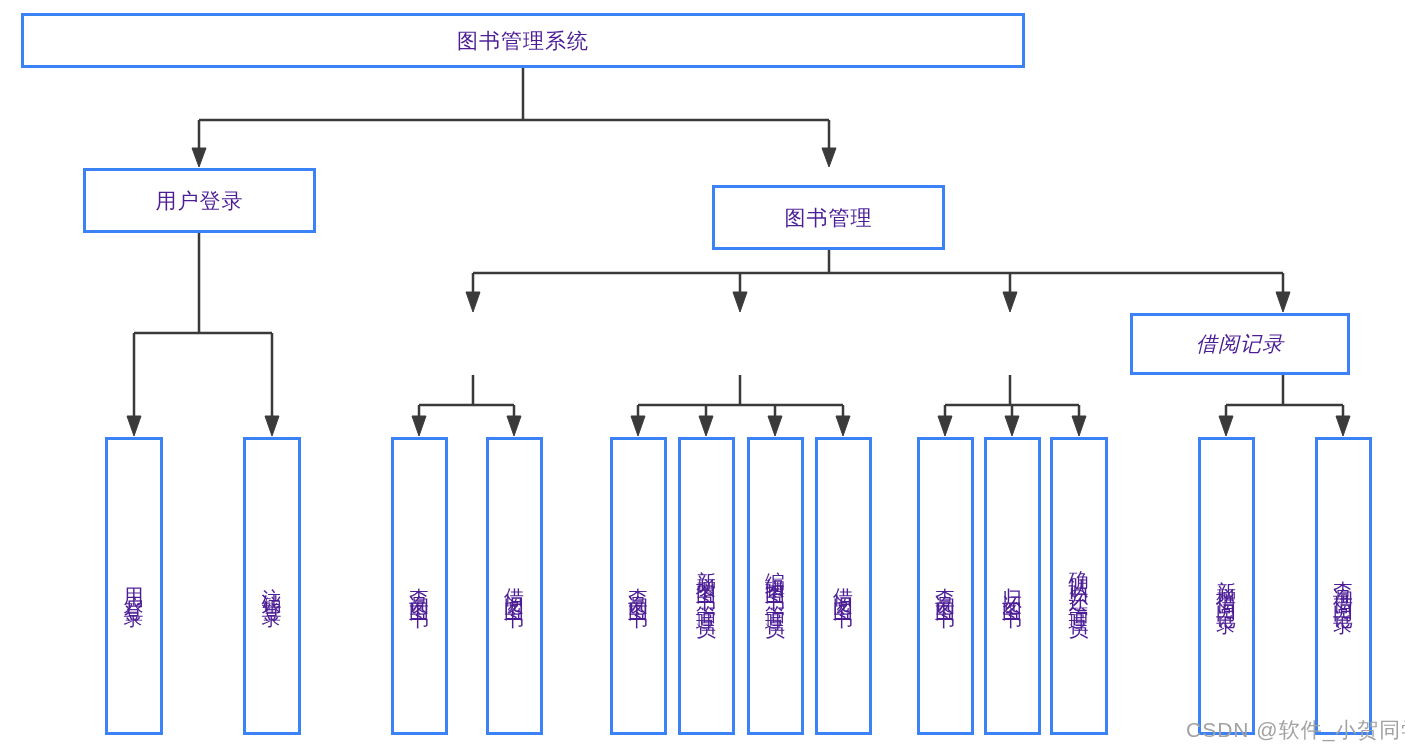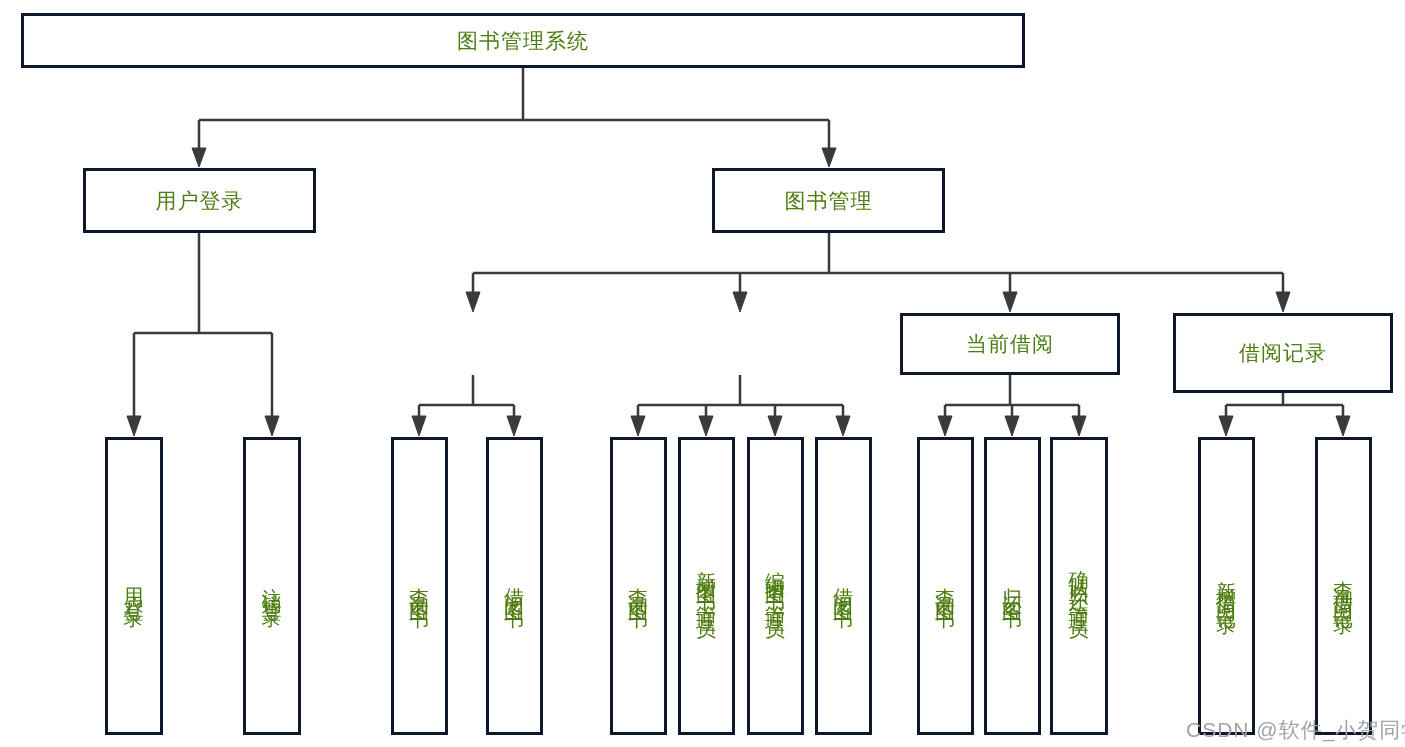--- a/index.html
+++ b/index.html
@@ -1,22 +1,22 @@
 <!DOCTYPE html>
 <html><head>
 <meta charset="utf-8">
 <style>
   html,body{margin:0;padding:0;background:#ffffff;}
   body{font-family:"Liberation Sans","DejaVu Sans",sans-serif;}
   .canvas{position:relative;width:1405px;height:747px;background:#ffffff;overflow:hidden;}
   .connectors{position:absolute;left:0;top:0;width:1405px;height:747px;}
   .connectors path{stroke:#3a3a3a;stroke-width:2.5;fill:none;}
   .connectors polygon{fill:#3a3a3a;stroke:#3a3a3a;}
-  .box{position:absolute;box-sizing:border-box;border:3px solid #0f172a;background:#ffffff;
-       display:flex;align-items:center;justify-content:center;color:#4d7c0f;}
+  .box{position:absolute;box-sizing:border-box;border:3px solid #3b82f6;background:#ffffff;
+       display:flex;align-items:center;justify-content:center;color:#4c1d95;}
   .hbox{font-size:21px;letter-spacing:1px;}
   .vbox span{writing-mode:vertical-rl;line-height:1;font-size:20px;letter-spacing:7px;white-space:nowrap;}
   .root-box{font-size:21px;}
   .watermark{position:absolute;left:1186px;top:716px;font-size:21px;color:#a2a2a2;
              letter-spacing:1px;white-space:nowrap;}
 </style>
 </head>
 <body>
 
 <div class="canvas">
@@ -53,24 +53,23 @@
     <polygon points="1072,416 1086,416 1079,436"></polygon>
 
     <path d="M1283,375 V405 M1226,405 H1343 M1226,405 V418 M1343,405 V418"></path>
     <polygon points="1219,416 1233,416 1226,436"></polygon>
     <polygon points="1336,416 1350,416 1343,436"></polygon>
   </svg>
 
   <div class="box hbox root-box" style="left:21px;top:13px;width:1004px;height:55px;">图书管理系统</div>
 
   <div class="box hbox" style="left:83px;top:168px;width:233px;height:65px;">用户登录</div>
-  <div class="box hbox" style="left:712px;top:168px;width:233px;height:65px;">图书管理</div>
+  <div class="box hbox" style="left:712px;top:185px;width:233px;height:65px;">图书管理</div>
 
-  <div class="box hbox" style="left:900px;top:313px;width:220px;height:62px;">当前借阅</div>
-  <div class="box hbox" style="left:1173px;top:313px;width:220px;height:80px;">借阅记录</div>
+  <div class="box hbox" style="left:1130px;top:313px;width:220px;height:62px;font-style:italic;">借阅记录</div>
 
   <div class="box vbox" style="left:105px;top:437px;width:58px;height:298px;">
     <span>用户登录</span>
   </div>
   <div class="box vbox" style="left:243px;top:437px;width:58px;height:298px;">
     <span>注销登录</span>
   </div>
   <div class="box vbox" style="left:391px;top:437px;width:57px;height:298px;">
     <span>查询图书</span>
   </div>

